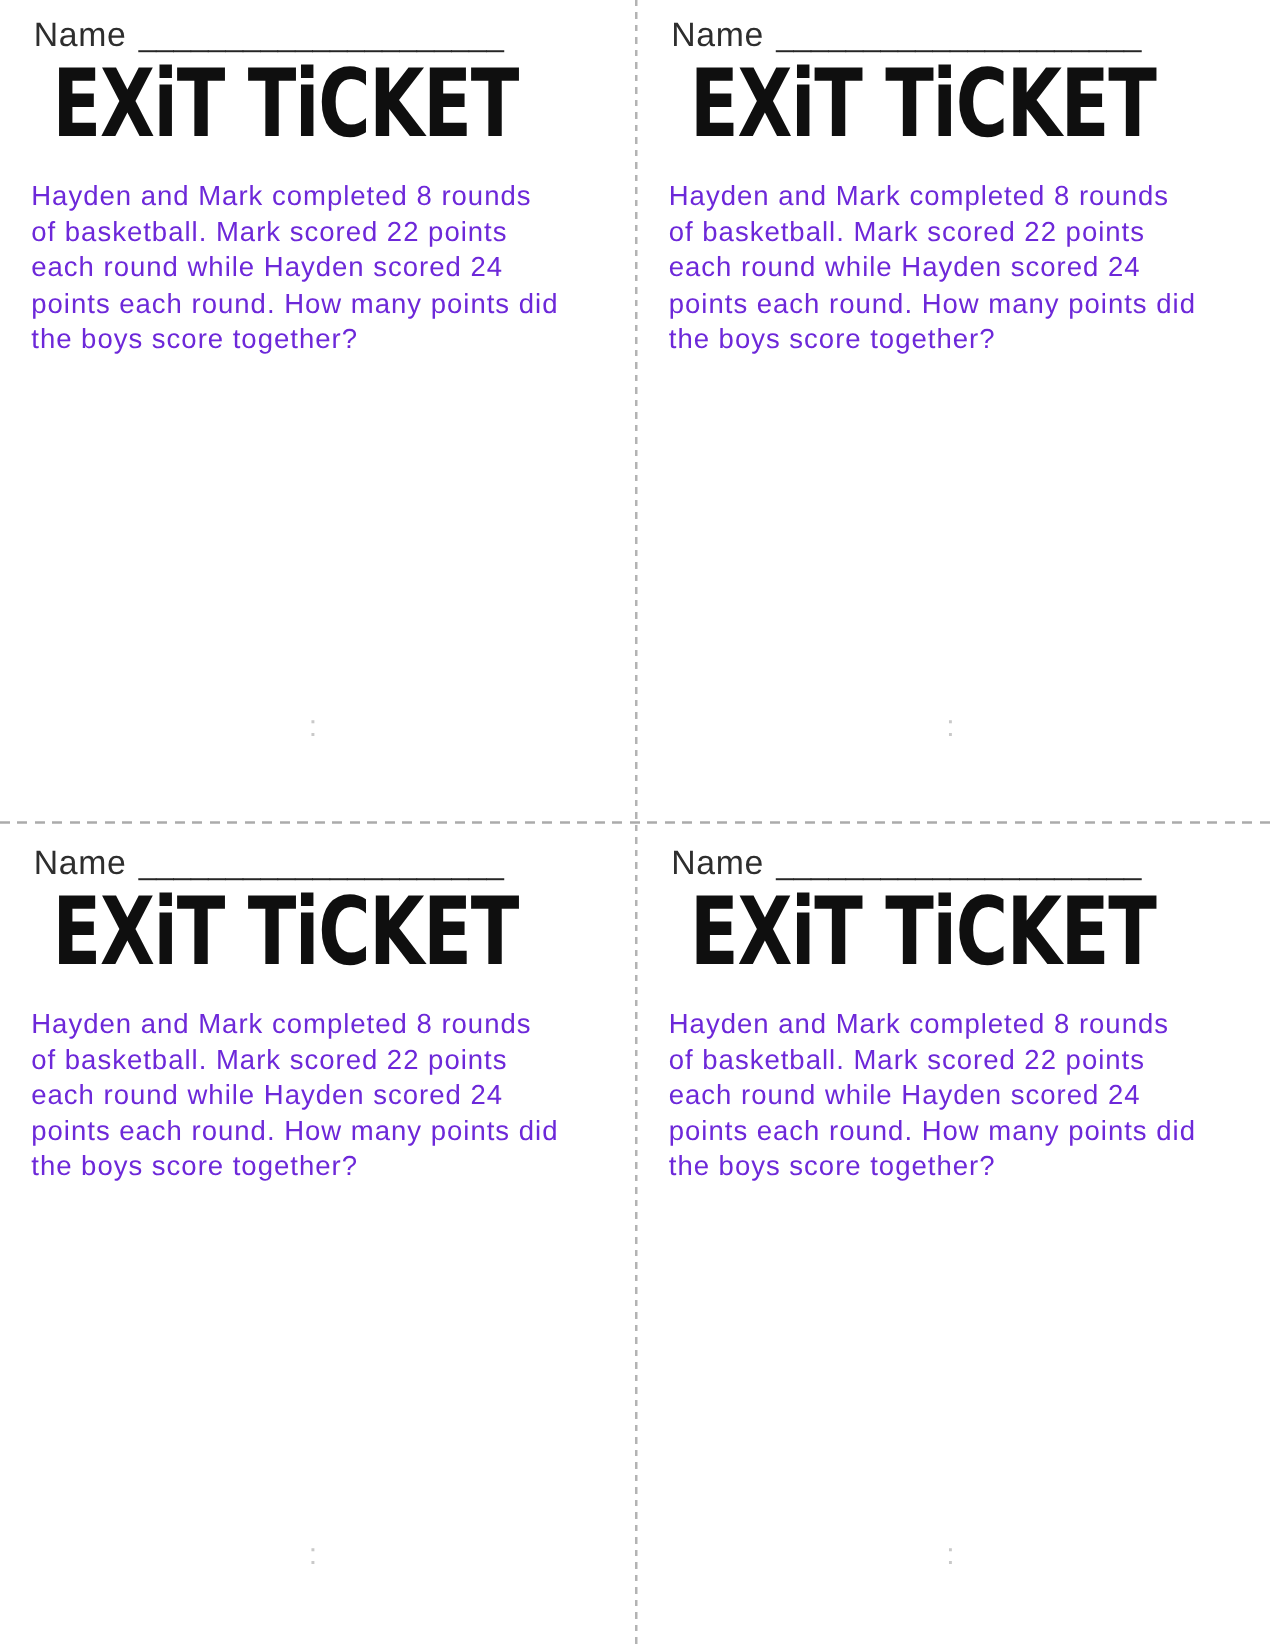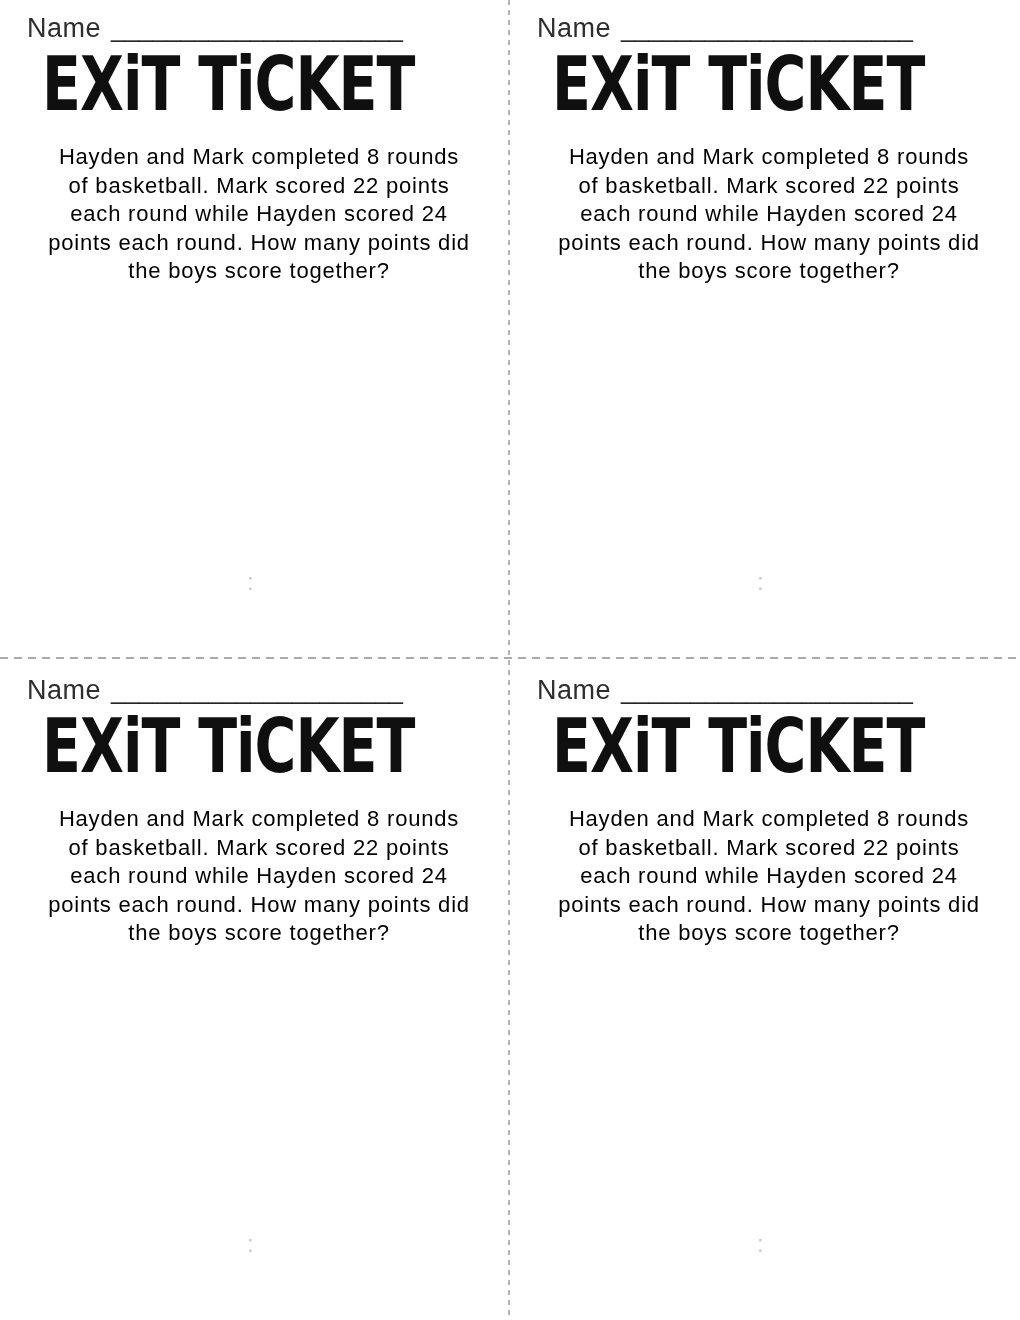--- a/index.html
+++ b/index.html
@@ -31,21 +31,20 @@
     width: 2px;
     height: 1320px;
     background: repeating-linear-gradient(180deg, #b3b3b3 0 5px, transparent 5px 10px);
   }
 
   
   .ticket {
     position: absolute;
     width: 510px;
     height: 658px;
-    text-align: center;
   }
   #ticket-0 { left: 0;     top: 0; }
   #ticket-1 { left: 510px; top: 0; }
   #ticket-2 { left: 0;     top: 662px; }
   #ticket-3 { left: 510px; top: 662px; }
 
   .name-row {
     position: absolute;
     top: 13px;
     left: 27px;
@@ -78,21 +77,21 @@
   }
 
   .problem {
     position: absolute;
     top: 143px;
     left: 25px;
     width: 468px;
     font-size: 22px;
     line-height: 28.5px;
     letter-spacing: 0.8px;
-    color: #000000;
+    color: #6d28d9;
   }
   .problem-line { white-space: nowrap; }
 
   .scan-mark {
     position: absolute;
     top: 568px;
     left: 247px;
     font-size: 24px;
     color: #c9c9c9;
   }

